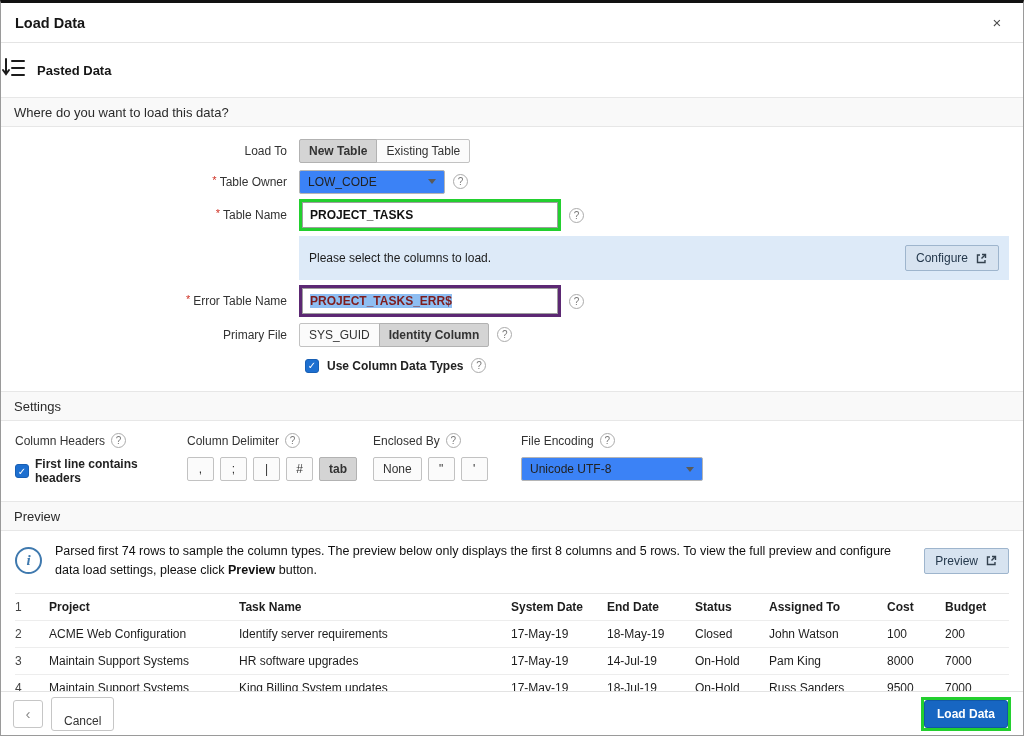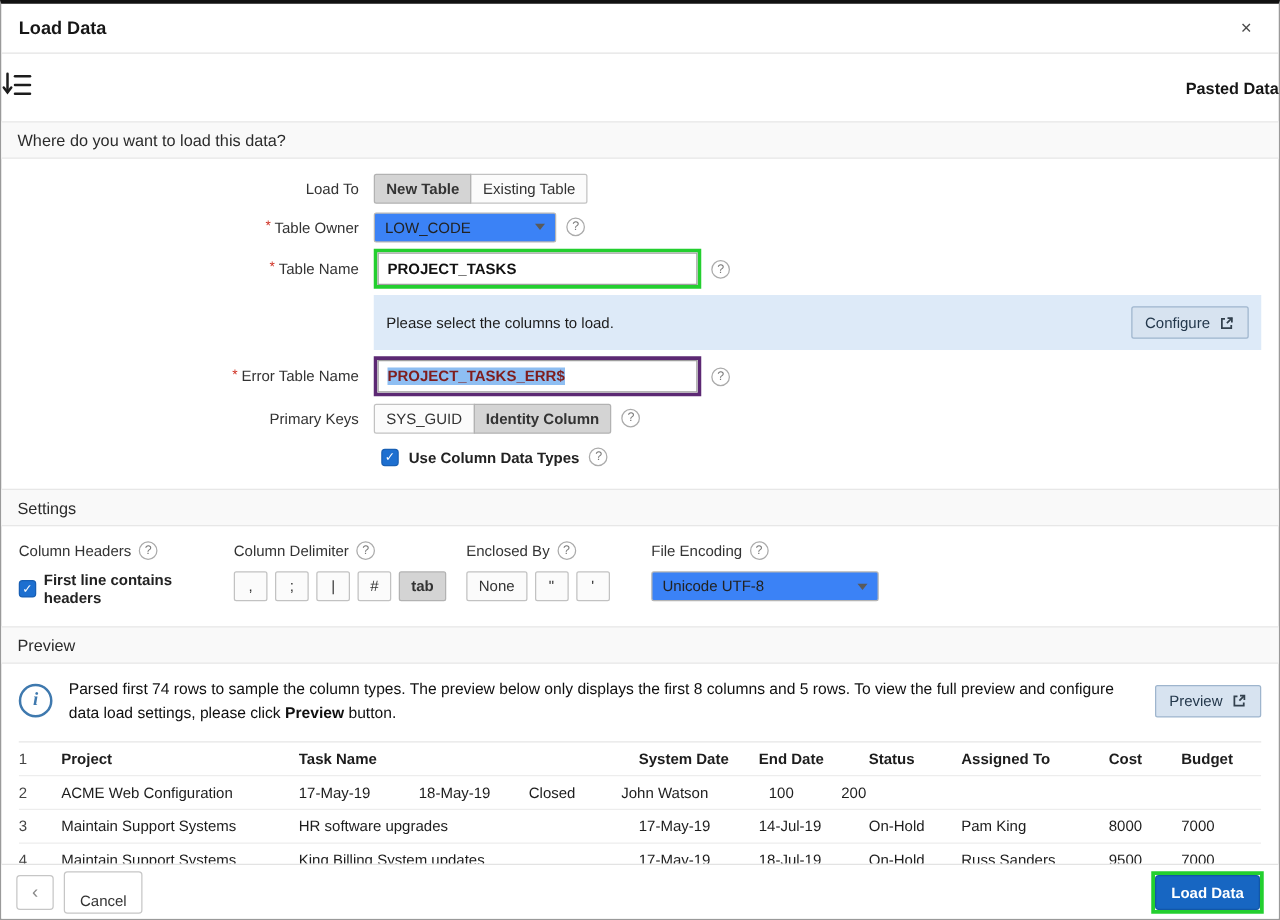--- a/index.html
+++ b/index.html
@@ -8,21 +8,21 @@
             border:1px solid #9a9a9a; border-top:3px solid #111;
             display:flex; flex-direction:column; overflow:hidden; }
 
   
   .dlg-header { flex:0 0 40px; display:flex; align-items:center; padding:0 14px; border-bottom:1px solid #e4e4e4; }
   .dlg-title { font-size:14.5px; font-weight:bold; color:#161616; }
   .dlg-close { margin-left:auto; width:24px; height:24px; display:flex; align-items:center; justify-content:center;
                font-size:15px; color:#4a4a4a; cursor:pointer; }
 
   
-  .wizard-row { flex:0 0 54px; display:flex; align-items:center; justify-content:space-between; gap:10px; }
+  .wizard-row { flex:0 0 54px; display:flex; align-items:center; justify-content:flex-start; gap:10px; }
   .wizard-label { font-weight:bold; font-size:13px; color:#161616; }
 
   
   .section-bar { flex:0 0 30px; background:#f9f9f9; border-top:1px solid #e7e7e7; border-bottom:1px solid #e7e7e7;
                  display:flex; align-items:center; padding:4px 13px; font-size:13px; color:#2b2b2b; }
 
   
   .form-area { flex:0 0 auto; padding:8px 0 10px; }
   .frow { display:flex; align-items:center; min-height:31px; }
   .flabel { width:298px; text-align:right; padding-right:12px; font-size:12px; color:#333; }
@@ -190,21 +190,21 @@
           <div class="text-input">
             <span class="sel-text">PROJECT_TASKS_ERR$</span>
           </div>
         </span>
         <span class="help">?</span>
       </div>
     </div>
 
     <div class="frow">
       <div class="flabel">
-        <span>Primary Keys</span>
+        <span>Primary File</span>
       </div>
       <div class="ffield">
         <div class="joined">
           <button class="tbtn">SYS_GUID</button>
           <button class="tbtn selected">Identity Column</button>
         </div>
         <span class="help">?</span>
       </div>
     </div>
 
@@ -310,20 +310,21 @@
         <div class="pcell c2">System Date</div>
         <div class="pcell c3">End Date</div>
         <div class="pcell c4">Status</div>
         <div class="pcell c5">Assigned To</div>
         <div class="pcell c6">Cost</div>
         <div class="pcell c7">Budget</div>
       </div>
       <div class="prow">
         <div class="pcell pnum">2</div>
         <div class="pcell c0">ACME Web Configuration</div>
+        <div class="pcell c1">Identify server requirements</div>
         <div class="pcell c2">17-May-19</div>
         <div class="pcell c3">18-May-19</div>
         <div class="pcell c4">Closed</div>
         <div class="pcell c5">John Watson</div>
         <div class="pcell c6">100</div>
         <div class="pcell c7">200</div>
       </div>
       <div class="prow">
         <div class="pcell pnum">3</div>
         <div class="pcell c0">Maintain Support Systems</div>

